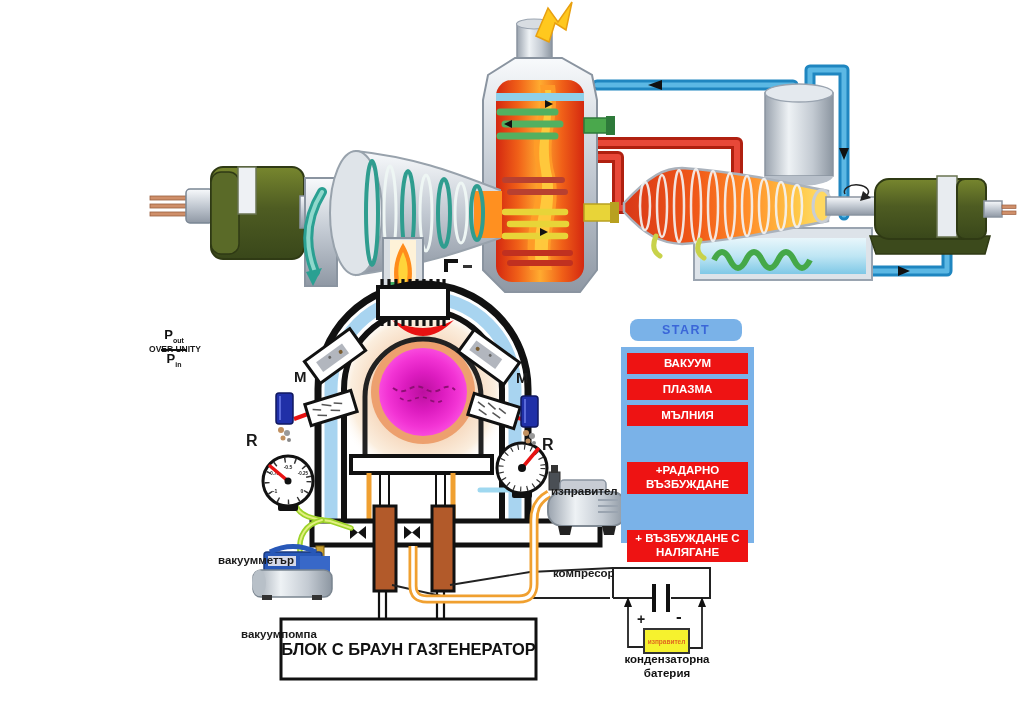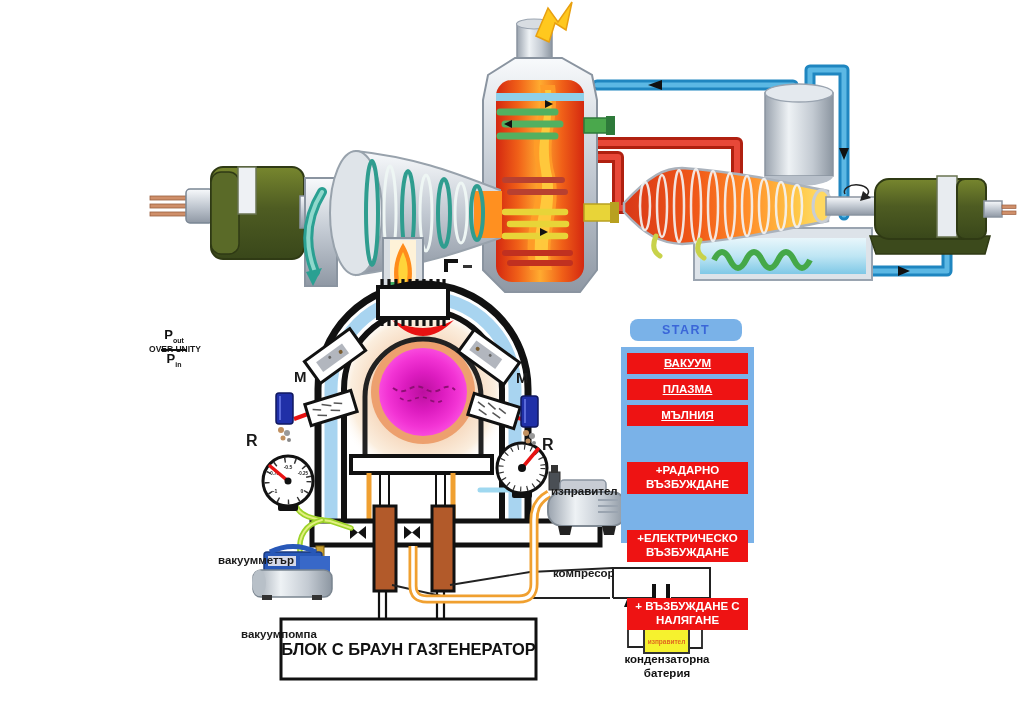--- a/index.html
+++ b/index.html
@@ -24,21 +24,21 @@
            font-size:11.5px;line-height:1.25;color:#111;}
   .rect-lbl{position:absolute;left:644px;top:629px;width:45px;height:24px;display:flex;align-items:center;
             justify-content:center;font-size:6.5px;font-weight:bold;color:#e06a20;}
   .start-btn{position:absolute;left:630px;top:319px;width:112px;height:22px;background:#7ab2e8;
              color:#3a66d8;font-weight:bold;font-size:12.5px;letter-spacing:1.5px;display:flex;
              align-items:center;justify-content:center;cursor:pointer;border-radius:8px;}
   .panel{position:absolute;left:621px;top:347px;width:133px;height:196px;background:#7ab2e8;
          box-sizing:border-box;padding:6px;display:flex;flex-direction:column;gap:5px;}
   .rbtn{background:#ee1313;color:#fff;font-weight:bold;font-size:11.5px;line-height:1.2;
         display:flex;align-items:center;justify-content:center;text-align:center;cursor:pointer;}
-  .rbtn.h1{height:21px;flex:0 0 21px;text-decoration:underline;} .rbtn.h2{height:32px;flex:0 0 32px;margin-top:31px;}
+  .rbtn.h1{height:21px;flex:0 0 21px;} .rbtn.h2{height:32px;flex:0 0 32px;margin-top:31px;}
   .plus-sign{font-size:14px;} .minus-sign{font-size:17px;}
 </style>
 </head>
 <body>
 
 <div id="stage">
 
 <svg class="abs" style="left:0;top:0" width="1024" height="717" viewBox="0 0 1024 717">
   <defs>
     <linearGradient id="silvV" x1="0" y1="0" x2="0" y2="1">
@@ -409,17 +409,16 @@
   <div>кондензаторна</div>
   <div>батерия</div>
 </div>
 
 <div class="start-btn">START</div>
 <div class="panel">
   <div class="rbtn h1">ВАКУУМ</div>
   <div class="rbtn h1">ПЛАЗМА</div>
   <div class="rbtn h1">МЪЛНИЯ</div>
   <div class="rbtn h2">+РАДАРНО ВЪЗБУЖДАНЕ</div>
-  <div class="rbtn h2">+ЕЛЕКТРИЧЕСКО ВЪЗБУЖДАНЕ</div>
   <div class="rbtn h2">+ ВЪЗБУЖДАНЕ С НАЛЯГАНЕ</div>
 </div>
 
 </div>
 
 </body></html>

